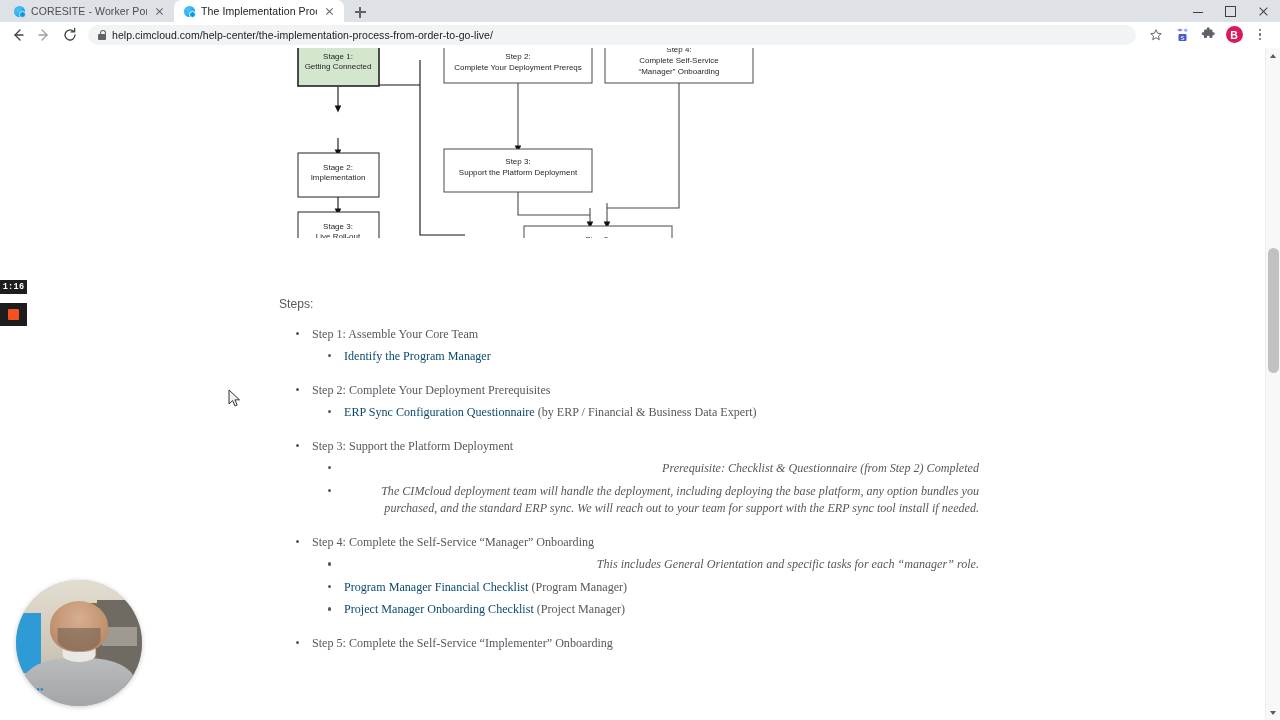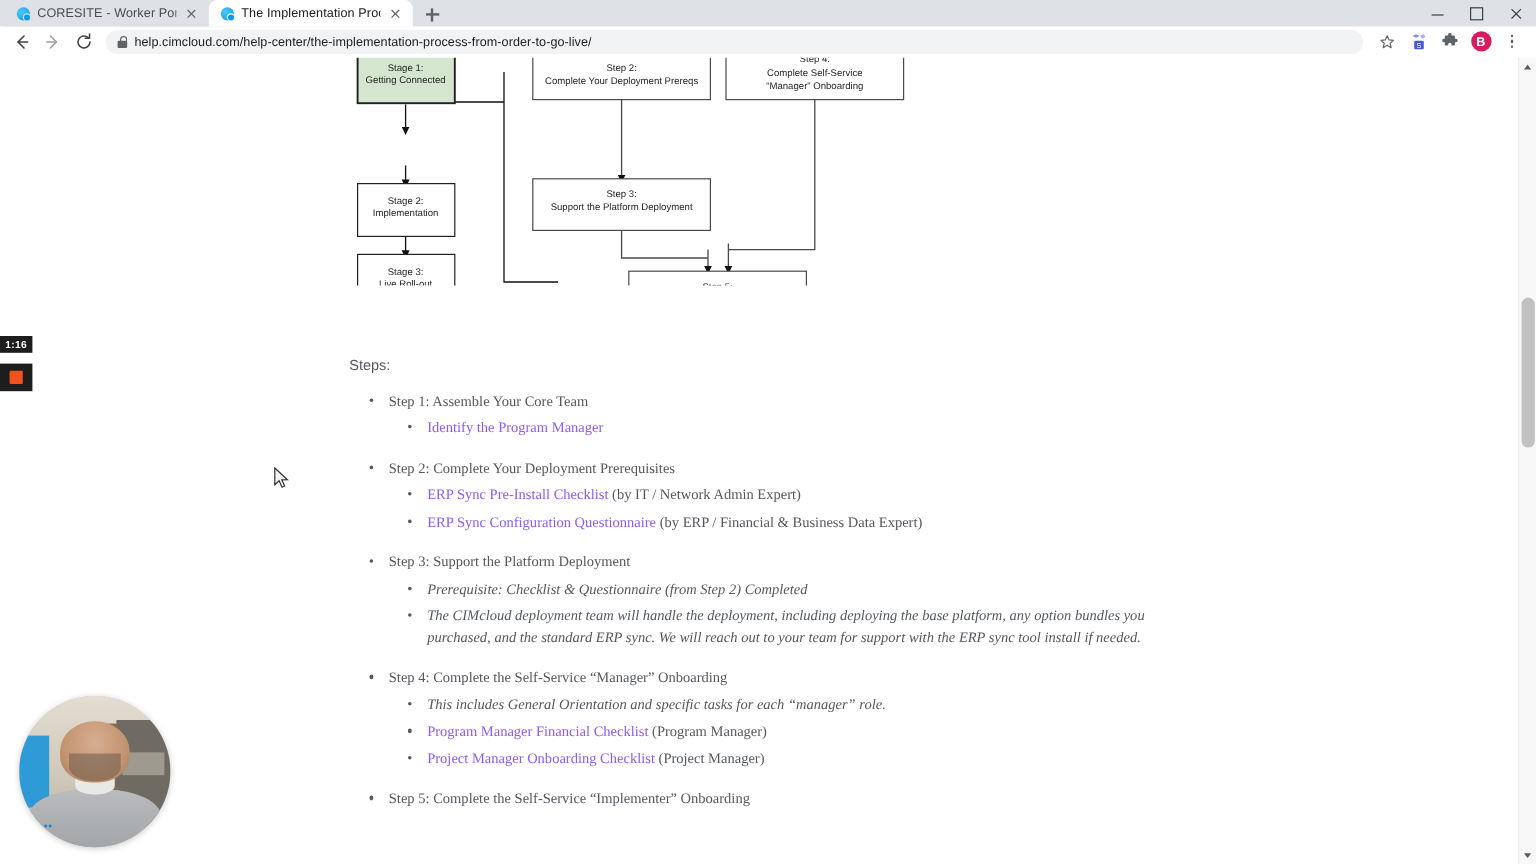--- a/index.html
+++ b/index.html
@@ -163,21 +163,21 @@
   
   .diagram {
     position:absolute;
     left:0; top:0;
     width: 780px; height: 190px;
   }
 
   
   .article {
     position:absolute;
-    left: 291px; top: 248px;
+    left: 279px; top: 248px;
     width: 700px;
     font-size: 12.1px;
     color: #54595f;
     line-height: 1.45;
   }
   .para { margin: 0 0 6px 0; color:#54595f; font-size:12.1px;}
   ul { list-style: none; margin:0; padding:0; }
   li { position: relative; }
   .lvl1 { padding-left: 33px; margin-top: 12px; font-family: Liberation Serif, serif; }
   .lvl1::before {
@@ -187,22 +187,22 @@
     background: #54595f;
   }
   .lvl2 { padding-left: 32px; margin-top: 5px; }
   .lvl2::before {
     content:"";
     position:absolute; left: 16px; top: 6px;
     width: 3.2px; height:3.2px; border-radius:50%;
     background: #54595f;
   }
   .sublist { margin-top: 1px; }
-  .lnk { color:#8b5cf6; }
-  .ital { font-style: italic; }
+  .lnk { color:#0c4a6e; }
+  .ital { font-style: italic; text-align: right; }
   .spacer-block { margin-top: 16px; }
 
   
   .scrollbar {
     position:absolute; right:0; top:48px;
     width:15px; height:672px;
     background:#f8f8f8;
     border-left:1px solid #ededed;
   }
   .sb-arrow { width:15px; height:15px; position:relative; }
@@ -218,21 +218,21 @@
     position:absolute; left:2px; top:200px;
     width:11px; height:125px;
     background:#c1c1c1; border-radius:6px;
   }
 
   
   .rec-timer {
     position:absolute; left:0; top:280px;
     width:27px; height:14px;
     background:#1d1d1d; color:#ffffff;
-    font-family:Liberation Sans, sans-serif;
+    font-family:Liberation Mono, monospace;
     font-size:8.5px; font-weight:bold;
     display:flex; align-items:center; justify-content:center;
     letter-spacing:0.3px;
   }
   .rec-stop {
     position:absolute; left:0; top:303px;
     width:27px; height:23px;
     background:#1d1d1d;
     display:flex; align-items:center; justify-content:center;
   }
@@ -442,21 +442,20 @@
         </svg>
       </div>
 
       <div class="article">
         <p class="para">Steps:</p>
         <ul id="steps-list">
             <li class="lvl1"><span>Step 1: Assemble Your Core Team</span><ul class="sublist">
                 <li class="lvl2"><span class="lnk">Identify the Program Manager</span></li>
               </ul></li>
             <li class="lvl1 spacer-block"><span>Step 2: Complete Your Deployment Prerequisites</span><ul class="sublist">
-                <li class="lvl2"><span class="lnk">ERP Sync Pre-Install Checklist</span><span> (by IT / Network Admin Expert)</span></li>
                 <li class="lvl2"><span class="lnk">ERP Sync Configuration Questionnaire</span><span> (by ERP / Financial &amp; Business Data Expert)</span></li>
               </ul></li>
             <li class="lvl1 spacer-block"><span>Step 3: Support the Platform Deployment</span><ul class="sublist">
                 <li class="lvl2 ital"><span>Prerequisite: Checklist &amp; Questionnaire (from Step 2) Completed</span></li>
                 <li class="lvl2 ital"><span>The CIMcloud deployment team will handle the deployment, including deploying the base platform, any option bundles you purchased, and the standard ERP sync.  We will reach out to your team for support with the ERP sync tool install if needed.</span></li>
               </ul></li>
             <li class="lvl1 spacer-block"><span>Step 4: Complete the Self-Service “Manager” Onboarding</span><ul class="sublist">
                 <li class="lvl2 ital"><span>This includes General Orientation and specific tasks for each “manager” role.</span></li>
                 <li class="lvl2"><span class="lnk">Program Manager Financial Checklist</span><span> (Program Manager)</span></li>
                 <li class="lvl2"><span class="lnk">Project Manager Onboarding Checklist</span><span> (Project Manager)</span></li>

